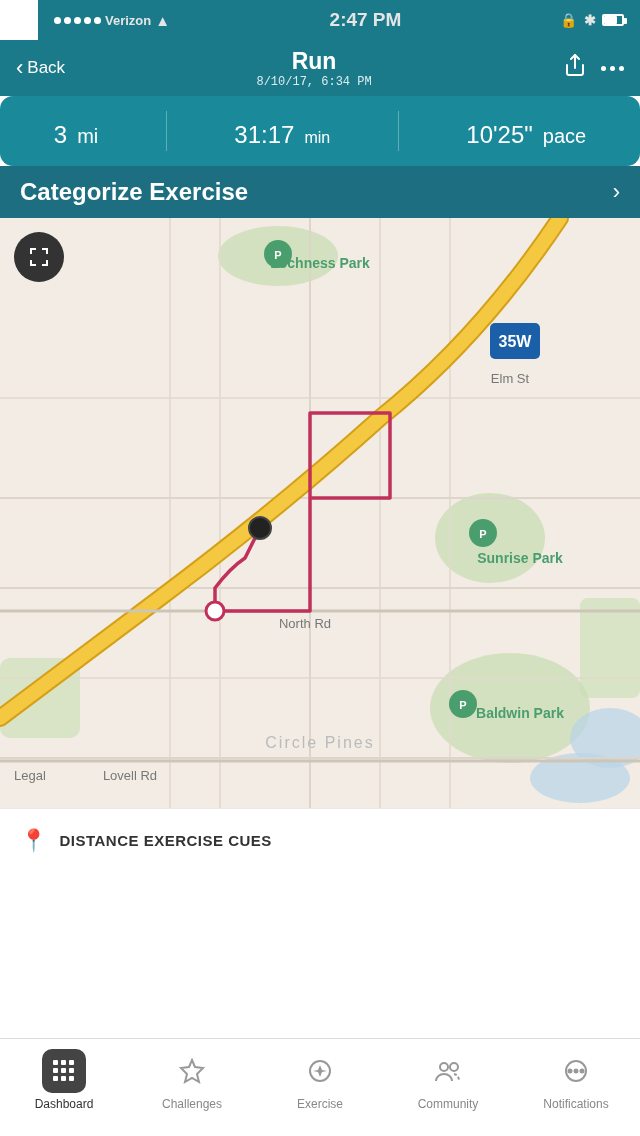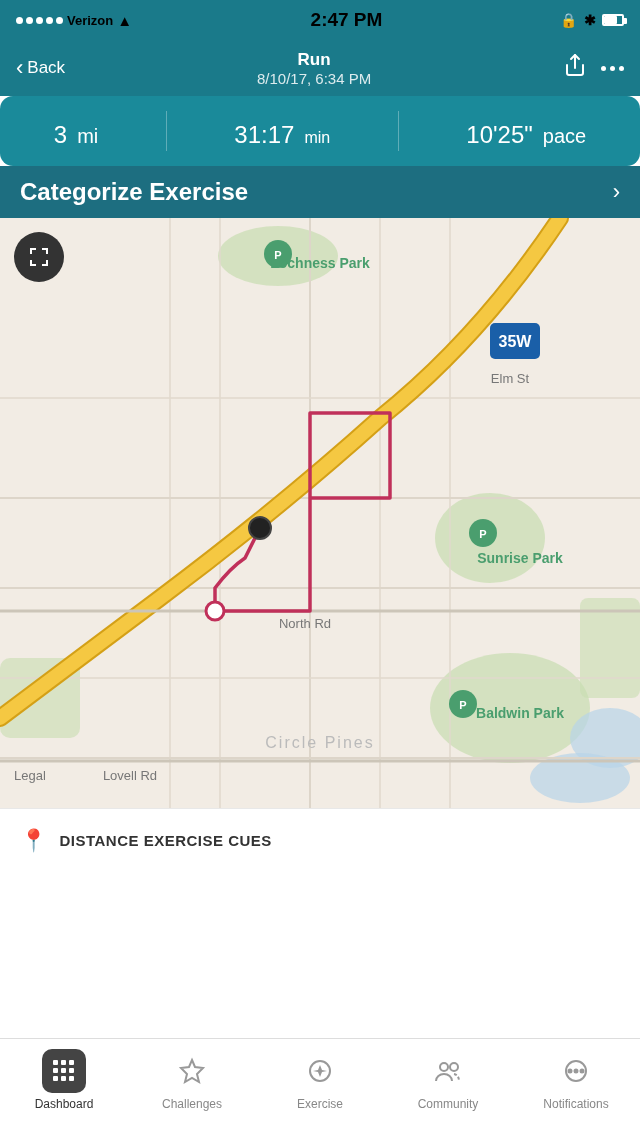--- a/index.html
+++ b/index.html
@@ -7,23 +7,24 @@
     body { width: 640px; height: 1136px; font-family: -apple-system, 'Helvetica Neue', Arial, sans-serif; overflow: hidden; background: #fff; }
 
     
     .status-bar {
       background: #1a7a8a;
       height: 40px;
       display: flex;
       align-items: center;
       justify-content: space-between;
       padding: 0 16px;
-      color: #000000;
+      color: #e5e5e5;
       font-size: 13px;
       font-weight: 600;
+      margin-left: 38px;
     }
     .status-left { display: flex; align-items: center; gap: 4px; }
     .status-dots { display: flex; gap: 3px; }
     .status-dot { width: 7px; height: 7px; border-radius: 50%; background: white; }
     .status-wifi { font-size: 15px; }
     .status-center { font-size: 19px; font-weight: 600; }
     .status-right { display: flex; align-items: center; gap: 6px; font-size: 13px; }
     .battery-icon { width: 22px; height: 12px; border: 2px solid white; border-radius: 2px; position: relative; display: inline-block; }
     .battery-icon::after { content: ''; position: absolute; right: -5px; top: 2px; width: 3px; height: 6px; background: white; border-radius: 0 1px 1px 0; }
     .battery-fill { background: white; height: 100%; width: 70%; border-radius: 1px; }
@@ -34,22 +35,22 @@
       height: 56px;
       display: flex;
       align-items: center;
       justify-content: space-between;
       padding: 0 16px;
       color: white;
     }
     .nav-back { display: flex; align-items: center; gap: 4px; font-size: 17px; color: white; }
     .nav-back-chevron { font-size: 22px; font-weight: 300; }
     .nav-center { text-align: center; }
-    .nav-title { font-size: 17px; font-weight: 600; color: white; }
-    .nav-subtitle { font-size: 15px; color: rgba(255,255,255,0.85); }
+    .nav-title { font-size: 23px; font-weight: 600; color: white; }
+    .nav-subtitle { font-size: 12px; color: rgba(255,255,255,0.85); font-family: Liberation Mono, monospace; }
     .nav-actions { display: flex; align-items: center; gap: 14px; }
     .nav-more { display: flex; gap: 4px; align-items: center; }
     .nav-more-dot { width: 5px; height: 5px; border-radius: 50%; background: white; }
 
     
     .stats-bar {
       background: #1a8a9a;
       height: 70px;
       display: flex;
       align-items: center;

